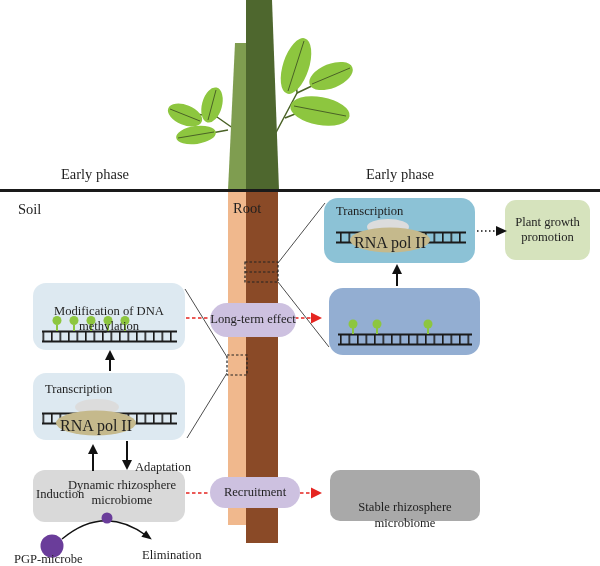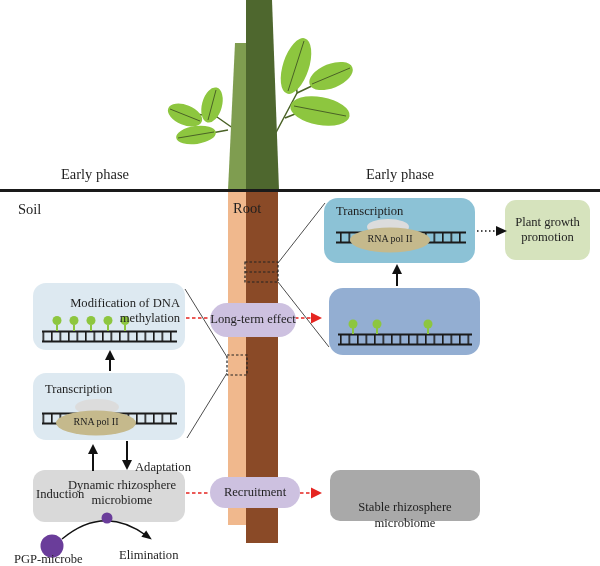--- a/index.html
+++ b/index.html
@@ -7,21 +7,21 @@
     position:relative;width:600px;height:566px;background:#ffffff;overflow:hidden;
     font-family:Liberation Serif, serif;color:#222;
   }
   #gfx{position:absolute;left:0;top:0;width:600px;height:566px;}
   .label{position:absolute;color:#1f1f1f;line-height:1.2;white-space:nowrap;}
   .wrap{white-space:normal;border-radius:12px;}
   .center{text-align:center;}
   .flexc{display:flex;align-items:center;justify-content:center;text-align:center;}
   .hdr{font-size:14.5px;}
   .boxtitle{font-size:12.6px;}
-  .small{font-size:10px;}
+  .small{font-size:16px;}
 </style>
 </head>
 <body>
 
 <div id="stage">
 
   <svg id="gfx" viewBox="0 0 600 566">
     <defs>
       <pattern id="rungs" width="8.5" height="12" patternUnits="userSpaceOnUse">
         <rect x="0" y="0" width="1.6" height="12" fill="#1a1a1a"></rect>
@@ -158,28 +158,28 @@
 
     <rect x="210" y="303" width="86" height="34" rx="17" fill="#cdc1e0"></rect>
     <rect x="210" y="477" width="90" height="31" rx="15.5" fill="#cdc1e0"></rect>
   </svg>
 
   <div class="label hdr center" style="left:40px;top:166px;width:110px;">Early phase</div>
   <div class="label hdr center" style="left:345px;top:166px;width:110px;">Early phase</div>
   <div class="label hdr" style="left:18px;top:201px;">Soil</div>
   <div class="label hdr" style="left:233px;top:200px;text-align:center;">Root</div>
 
-  <div class="label boxtitle wrap center" style="left:38px;top:296px;width:142px;text-align:right;">Modification of DNA methylation</div>
+  <div class="label boxtitle wrap center" style="left:38px;top:304px;width:142px;">Modification of DNA methylation</div>
   <div class="label boxtitle" style="left:45px;top:382px;">Transcription</div>
   <div class="label small center" style="left:56px;top:416px;width:80px;">RNA pol II</div>
   <div class="label boxtitle" style="left:36px;top:447px;margin-top:40px;">Induction</div>
   <div class="label boxtitle" style="left:135px;top:460px;">Adaptation</div>
   <div class="label boxtitle wrap center" style="left:53px;top:478px;width:138px;">Dynamic rhizosphere microbiome</div>
   <div class="label boxtitle" style="left:14px;top:552px;">PGP-microbe</div>
-  <div class="label boxtitle" style="left:119px;top:548px;">Elimination</div>
+  <div class="label boxtitle" style="left:142px;top:548px;">Elimination</div>
 
   <div class="label boxtitle flexc" style="left:210px;top:477px;width:90px;height:31px;">Recruitment</div>
   <div class="label boxtitle wrap flexc" style="left:210px;top:303px;width:86px;height:34px;">Long-term effect</div>
 
   <div class="label boxtitle" style="left:336px;top:204px;">Transcription</div>
   <div class="label small center" style="left:350px;top:233px;width:80px;">RNA pol II</div>
   <div class="label boxtitle wrap flexc" style="left:505px;top:200px;width:85px;height:60px;">Plant growth promotion</div>
   <div class="label boxtitle wrap flexc" style="left:330px;top:470px;width:150px;height:51px;margin-top:20px;">Stable rhizosphere microbiome</div>
 
 </div>

